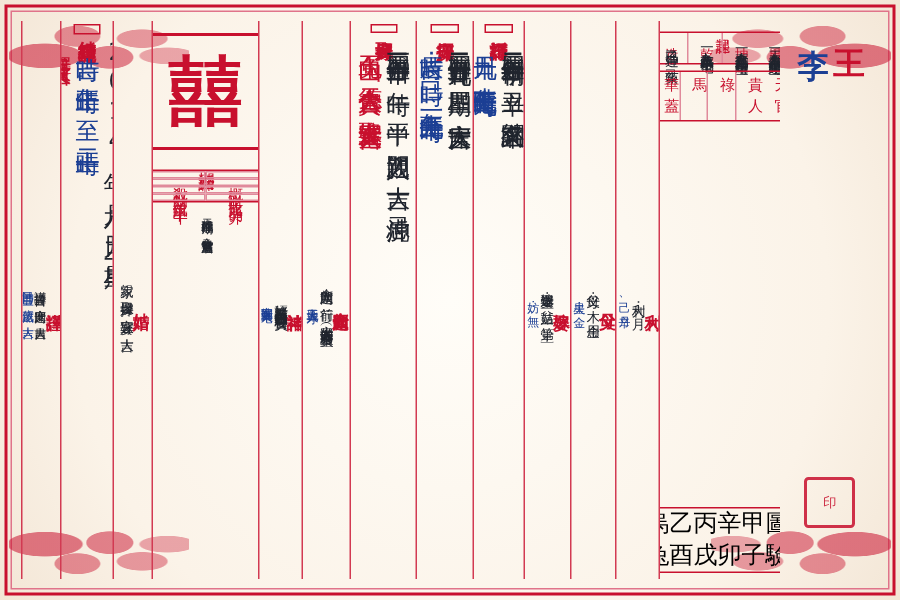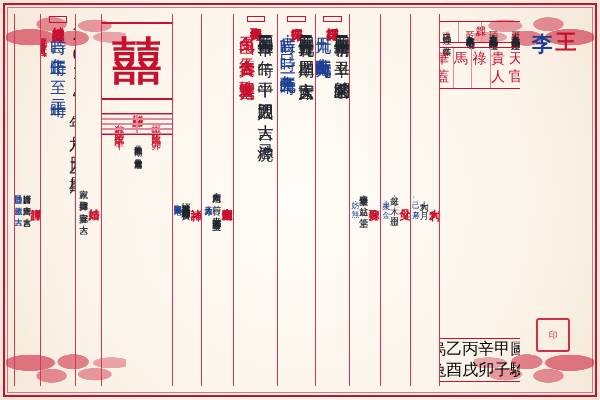--- a/index.html
+++ b/index.html
@@ -97,22 +97,22 @@
     padding:2px 0;
   }
   .bazi-cell:first-child{border-left:none;}
   .bazi-cell .bc-h{font-size:9px;}
   .bazi-cell .bc-v{font-size:9px;margin-top:2px;}
   .mini-table{
     margin-top:4px;width:92px;border:1px solid #c8102e;
     display:flex;flex-direction:row-reverse;
   }
   .mini-table .mt-c{
-    flex:1;border-left:1px solid #e08a9b;text-align:left;
-    font-size:14px;padding:2px 0;color:#c8102e;
+    flex:1;border-left:1px solid #e08a9b;text-align:right;
+    font-size:10px;padding:2px 0;color:#c8102e;
   }
   .mini-table .mt-c:first-child{border-left:none;}
 
   
   .txt-col{display:flex;flex-direction:row-reverse;justify-content:center;}
   .txt-col .v{font-size:11px;}
   .txt-col .v.small{font-size:9px;}
   .txt-col .v.tiny{font-size:8px;}
   .hdr{
     font-size:12px;font-weight:bold;

